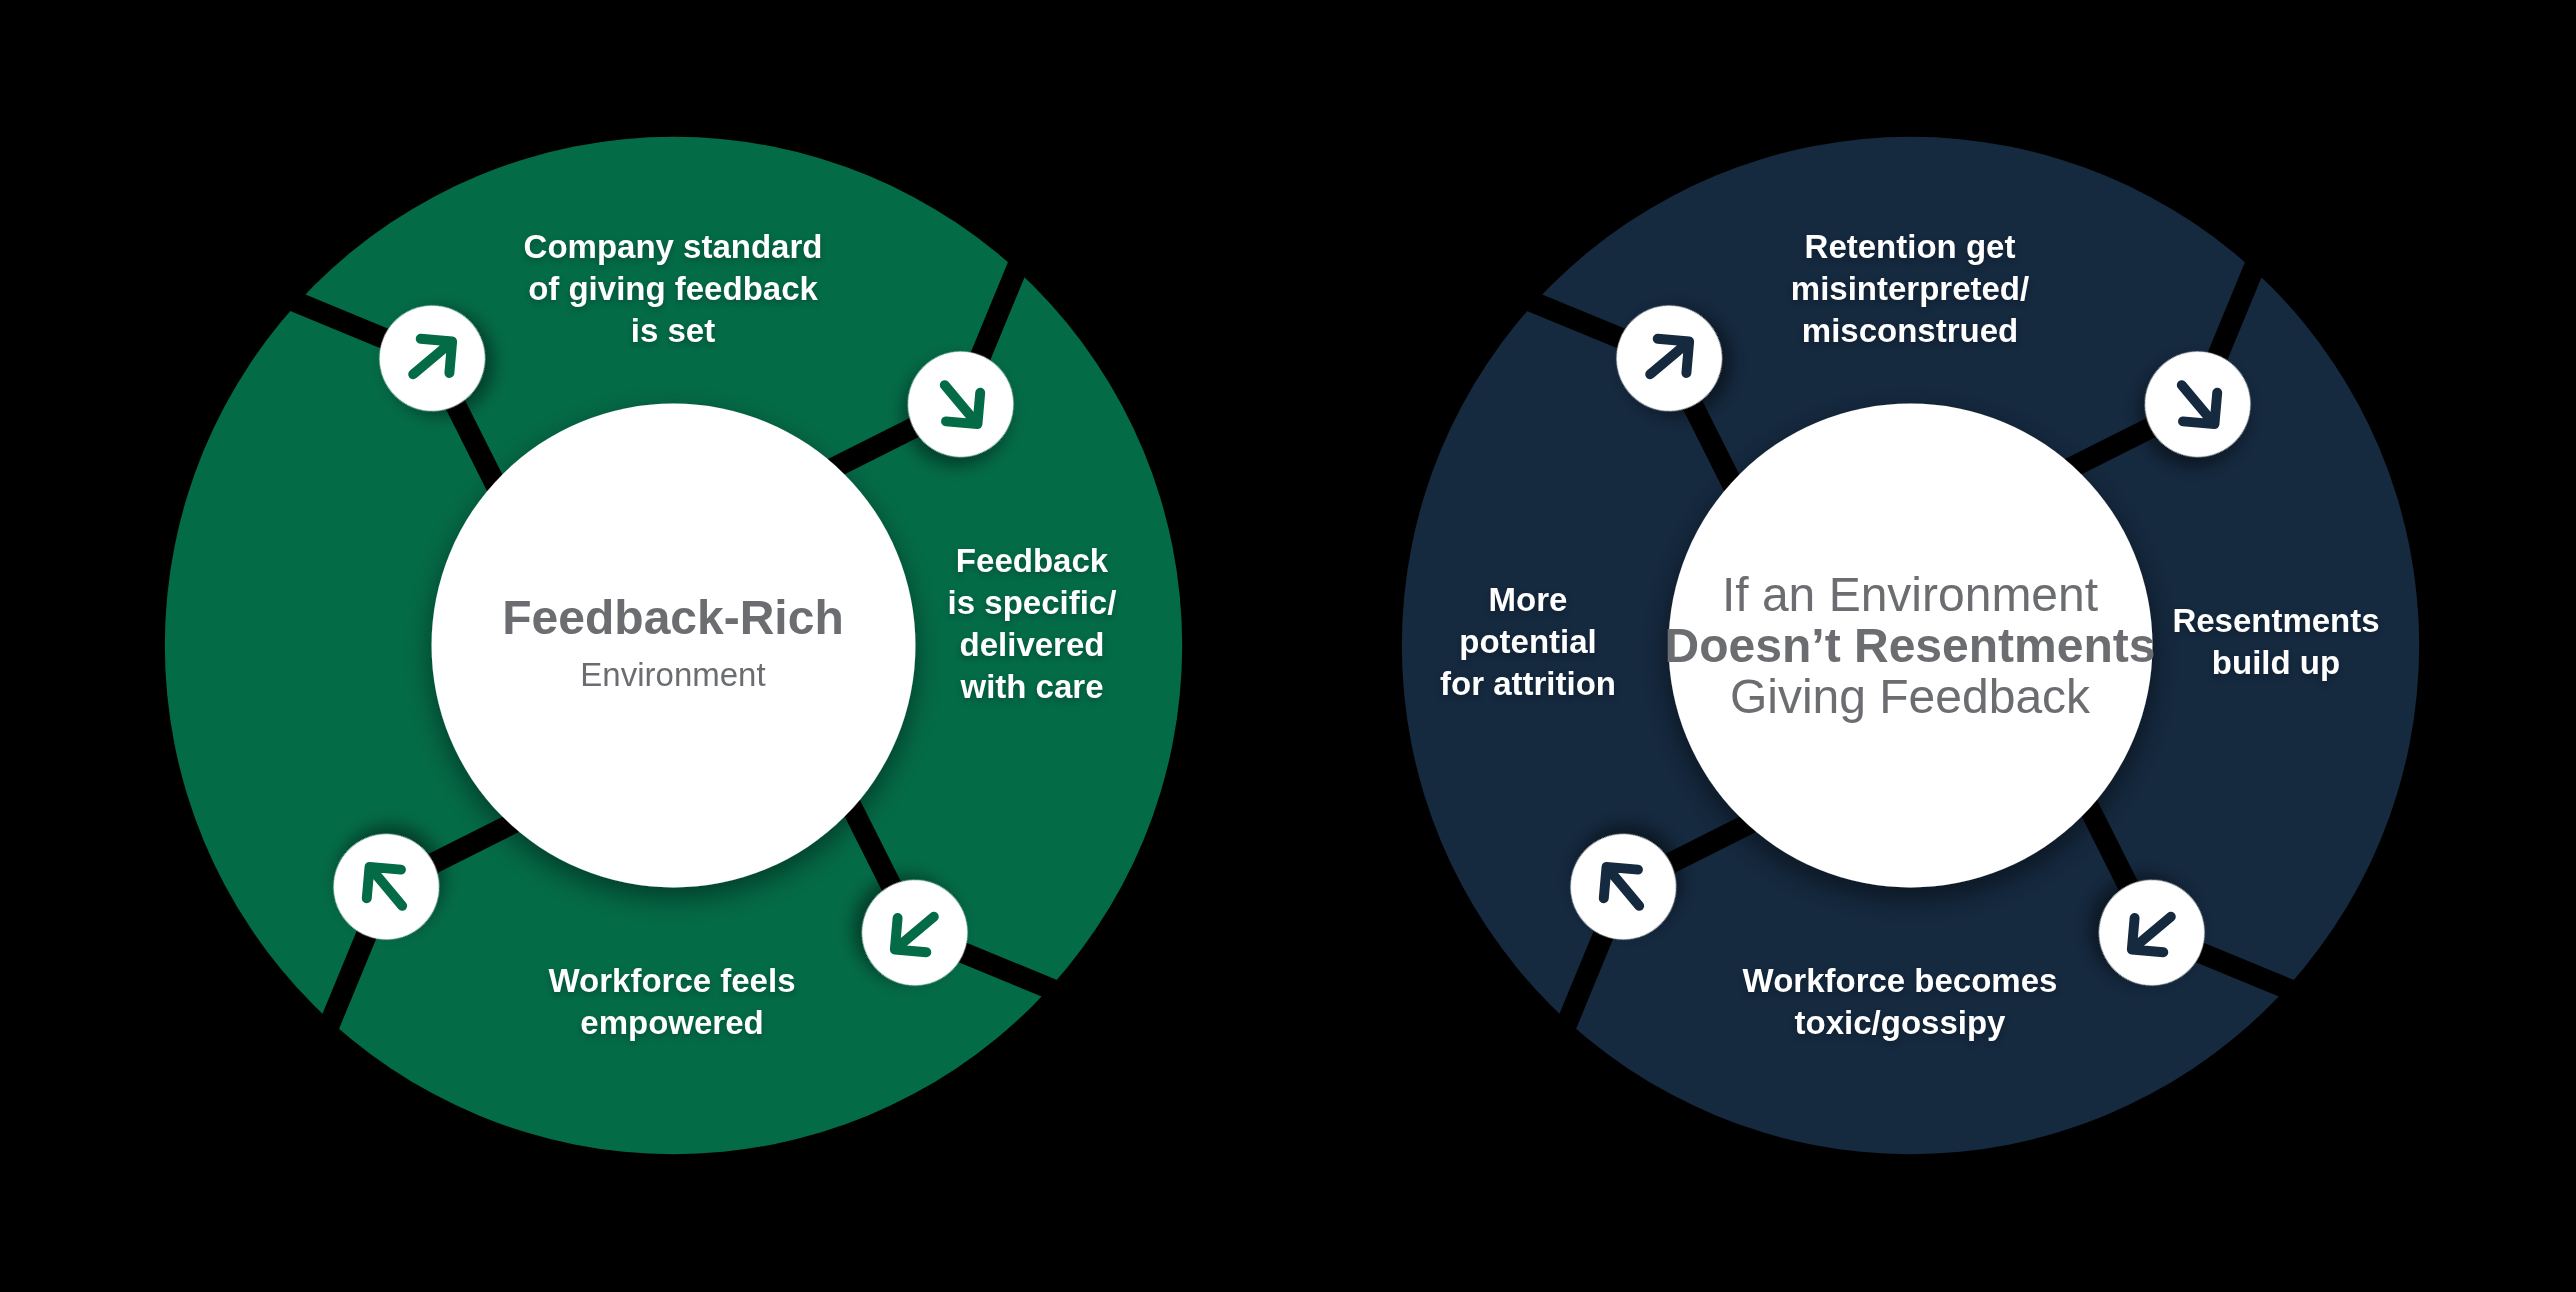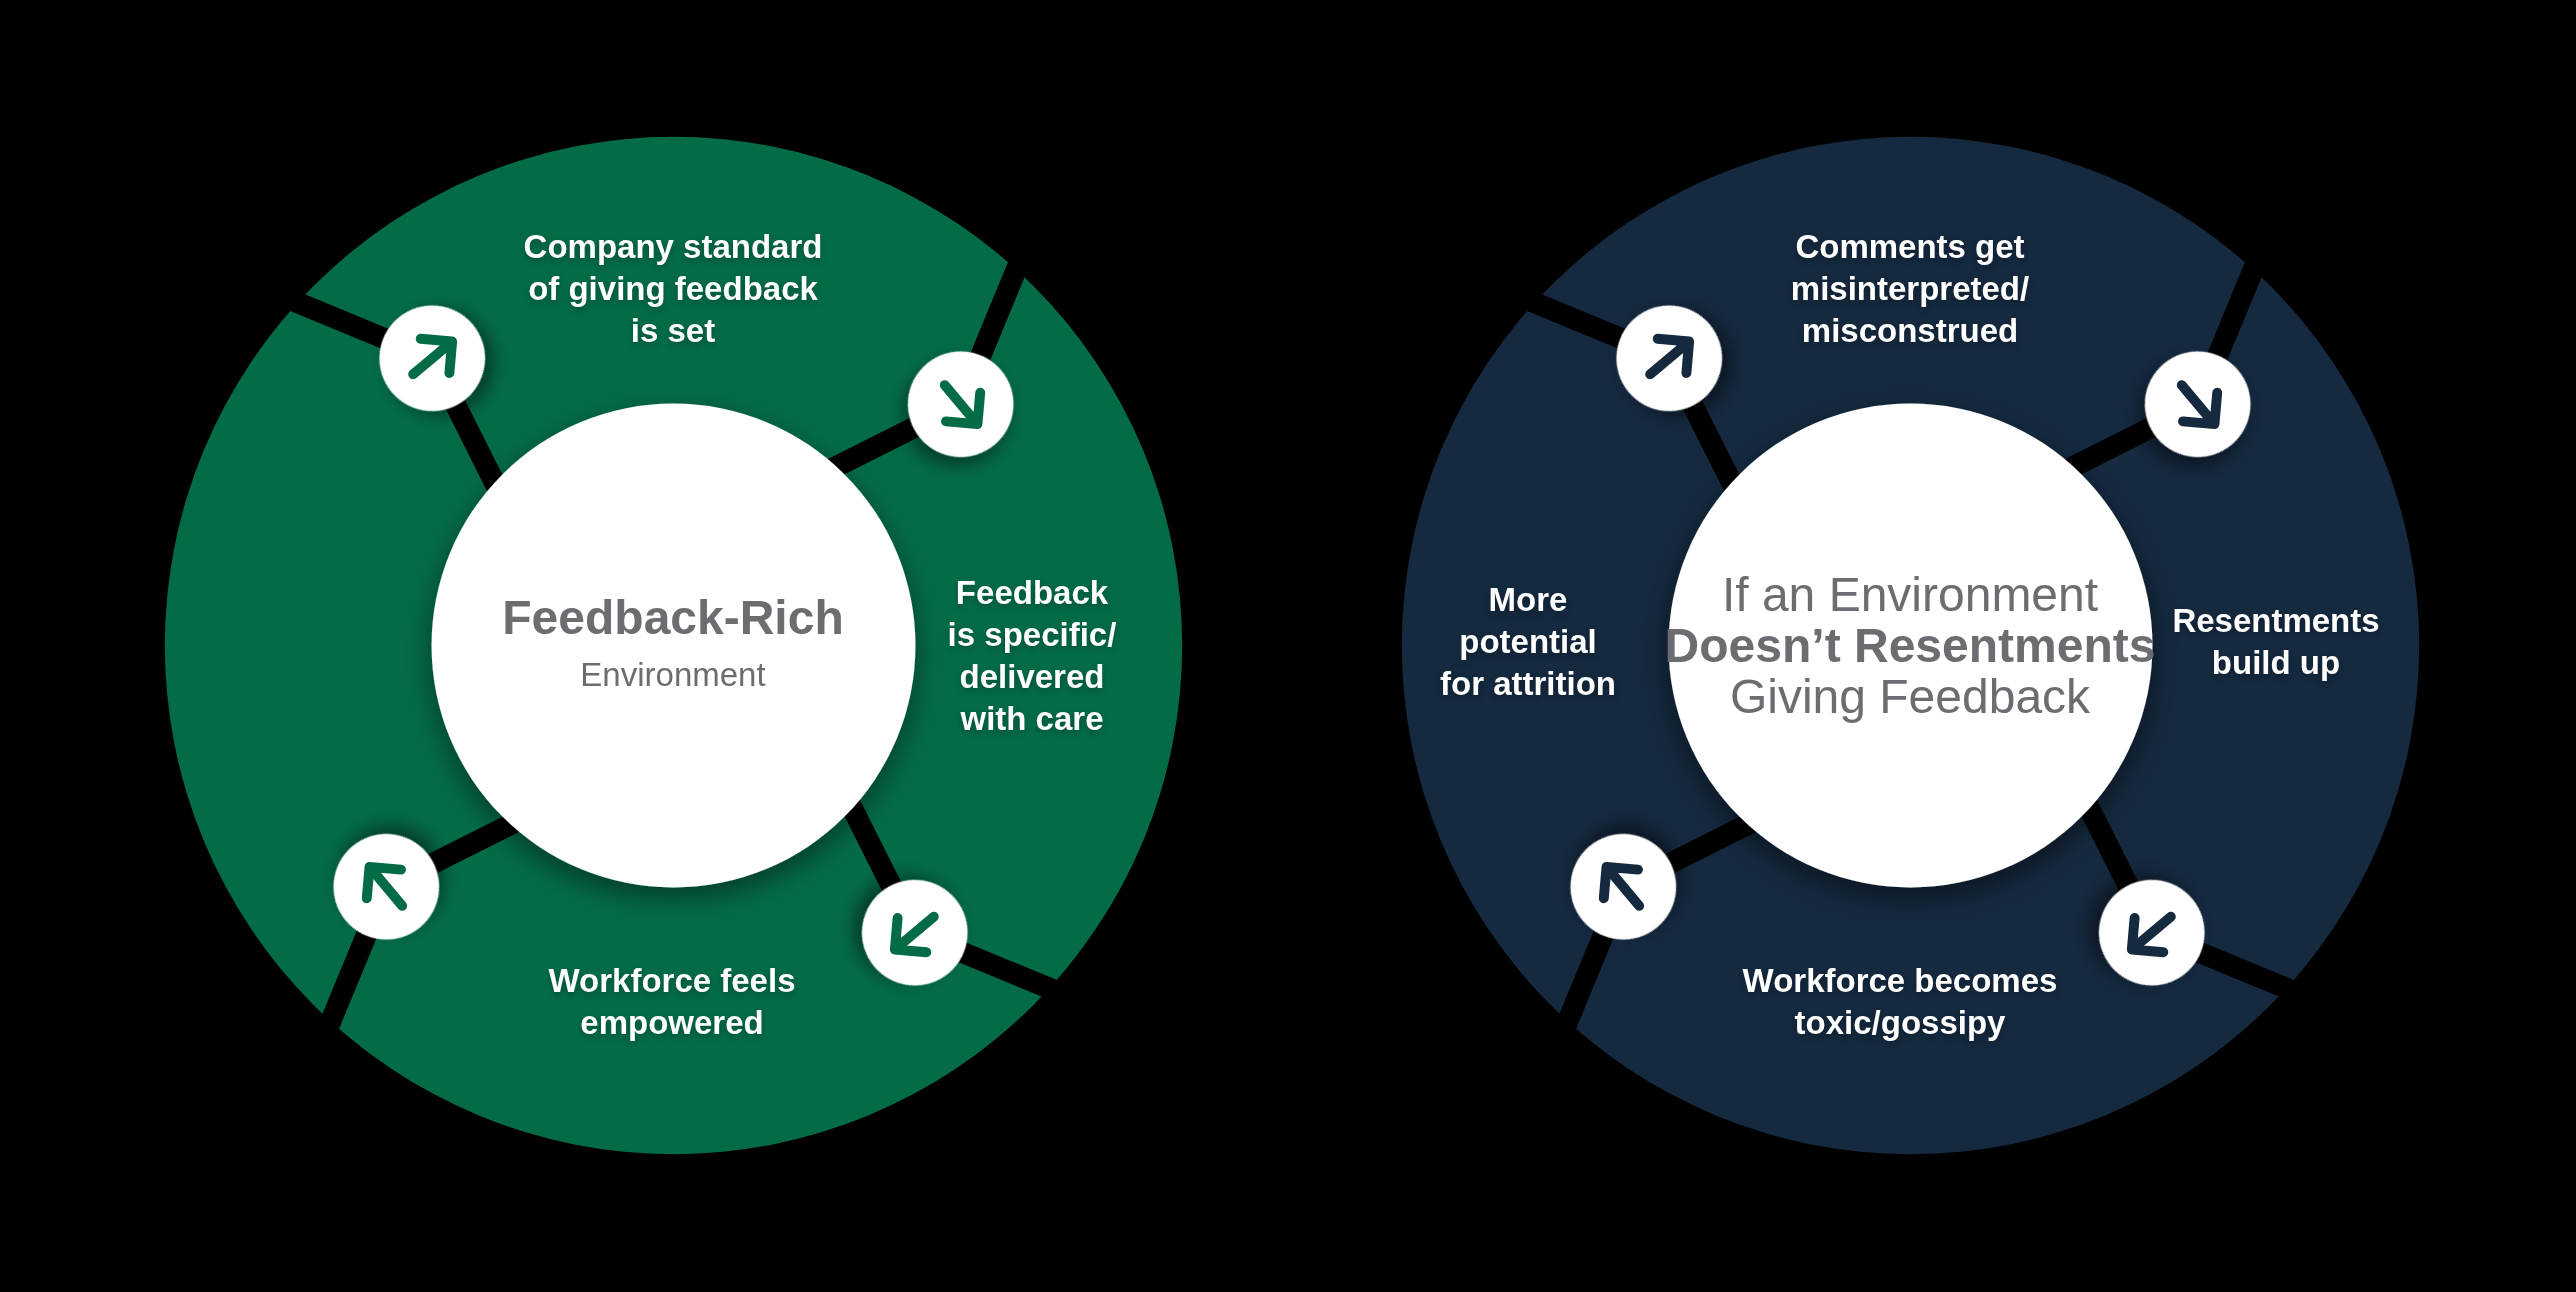--- a/index.html
+++ b/index.html
@@ -84,21 +84,21 @@
       </g>
       <g transform="translate(-463,389) rotate(-130)">
         <circle class="arrow-disc" r="85" filter="url(#dotShadowA)"></circle>
         <path class="arrow-glyph" d="M -40 0 L 34 0 M 6 -36 L 42 0 L 6 36"></path>
       </g>
     </svg>
 
     <div class="seg-label" style="left:533px;top:177px">Company standard
 of giving feedback
 is set</div>
-    <div class="seg-label" style="left:892px;top:544px">Feedback
+    <div class="seg-label" style="left:892px;top:512px">Feedback
 is specific/
 delivered
 with care</div>
     <div class="seg-label" style="left:532px;top:890px">Workforce feels
 empowered</div>
 
     <div class="hub-title">
       <div class="hub-line-1">Feedback-Rich</div>
       <div class="hub-line-2">Environment</div>
     </div>
@@ -135,21 +135,21 @@
       <g transform="translate(389,463) rotate(140)">
         <circle class="arrow-disc" r="85" filter="url(#dotShadowB)"></circle>
         <path class="arrow-glyph" d="M -40 0 L 34 0 M 6 -36 L 42 0 L 6 36"></path>
       </g>
       <g transform="translate(-463,389) rotate(-130)">
         <circle class="arrow-disc" r="85" filter="url(#dotShadowB)"></circle>
         <path class="arrow-glyph" d="M -40 0 L 34 0 M 6 -36 L 42 0 L 6 36"></path>
       </g>
     </svg>
 
-    <div class="seg-label" style="left:533px;top:177px">Comments get
+    <div class="seg-label" style="left:533px;top:177px">Retention get
 misinterpreted/
 misconstrued</div>
     <div class="seg-label" style="left:899px;top:530px">Resentments
 build up</div>
     <div class="seg-label" style="left:523px;top:890px">Workforce becomes
 toxic/gossipy</div>
     <div class="seg-label" style="left:151px;top:530px">More
 potential
 for attrition</div>
 

